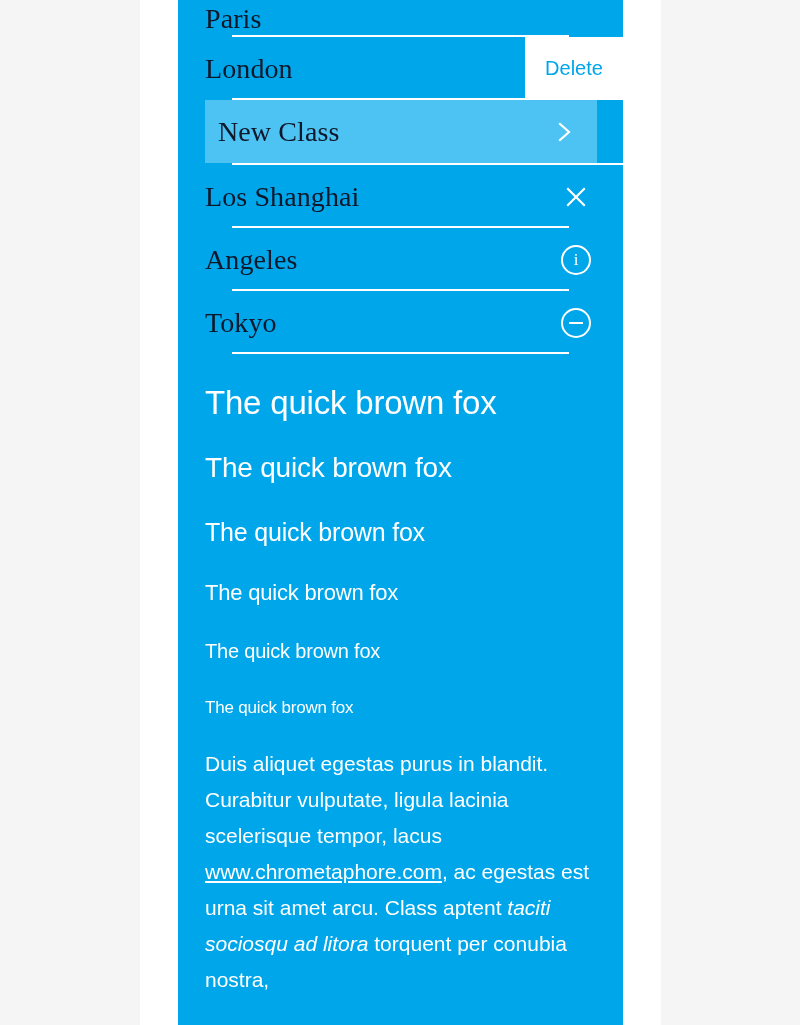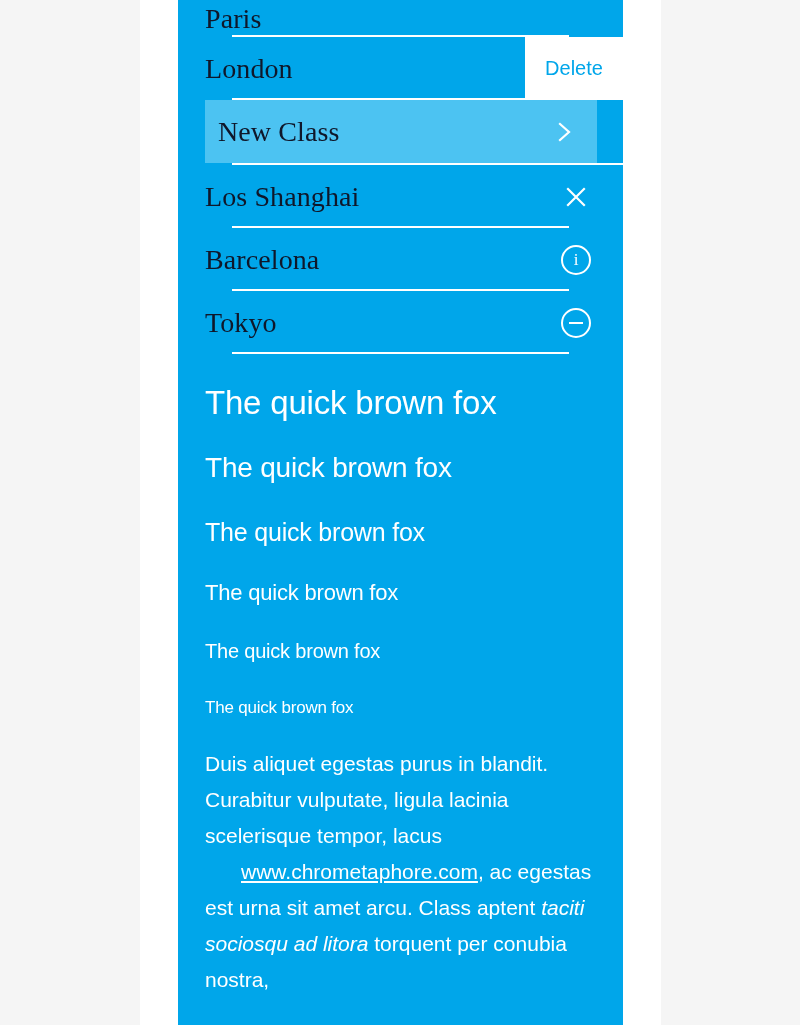--- a/index.html
+++ b/index.html
@@ -160,21 +160,20 @@
   .body-copy {
     margin: 30px 27px 0 27px;
     color: #ffffff;
     font-size: 21px;
     line-height: 36px;
     font-weight: 400;
     text-align: left;
   }
   .body-copy a {
     color: #ffffff;
-    margin-left: 36px;
   }
   .body-copy em { font-style: italic; }
 </style>
 </head>
 <body>
 
 <div id="root">
 
   <div class="gutter left"></div>
   <div class="gutter right"></div>
@@ -209,21 +208,21 @@
         <span class="label">Los Shanghai</span>
         <span class="accessory">
           <svg class="ic" width="26" height="26" viewBox="0 0 26 26" aria-hidden="true">
             <path d="M5 5 L21 21 M21 5 L5 21" fill="none" stroke="#ffffff" stroke-width="2.2" stroke-linecap="square"></path>
           </svg>
         </span>
         <div class="divider" style="bottom:0;"></div>
       </div>
 
       <div class="row">
-        <span class="label">Barcelona</span>
+        <span class="label">Angeles</span>
         <span class="accessory">
           <span class="circle-ic">
             <span class="glyph">i</span>
           </span>
         </span>
         <div class="divider" style="bottom:0;"></div>
       </div>
 
       <div class="row">
         <span class="label">Tokyo</span>

